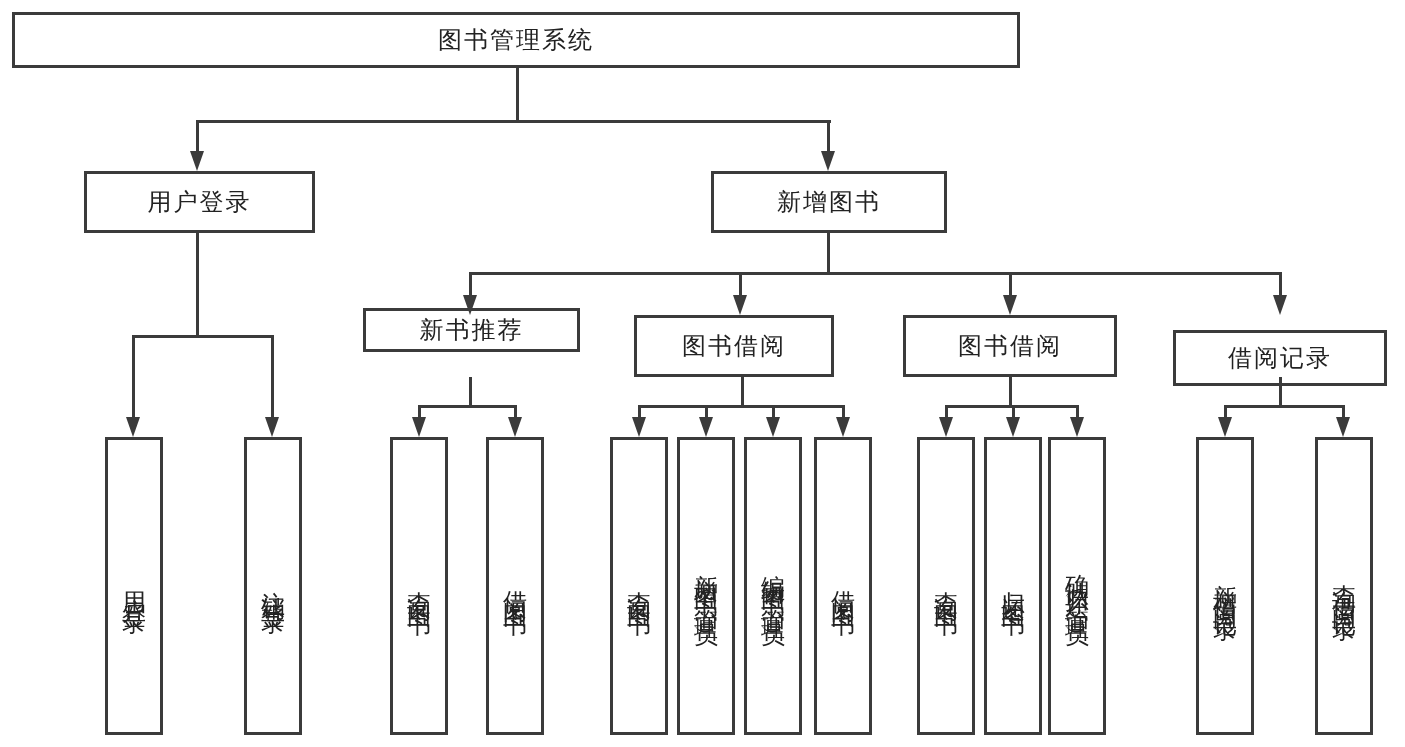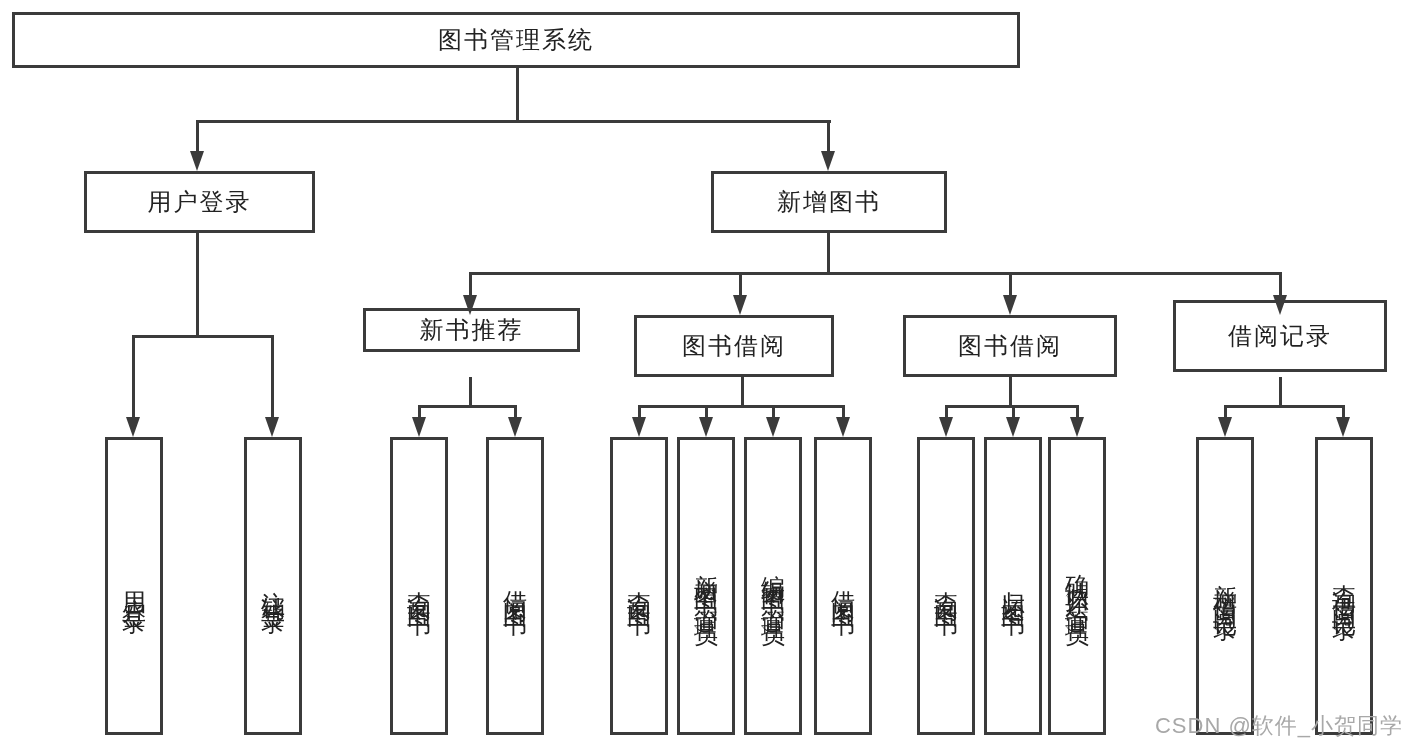--- a/index.html
+++ b/index.html
@@ -35,21 +35,21 @@
 <div class="canvas">
 
   <div class="box" style="left:12px;top:12px;width:1008px;height:56px;">图书管理系统</div>
 
   <div class="box" style="left:84px;top:171px;width:231px;height:62px;">用户登录</div>
   <div class="box" style="left:711px;top:171px;width:236px;height:62px;">新增图书</div>
 
   <div class="box" style="left:363px;top:308px;width:217px;height:44px;">新书推荐</div>
   <div class="box" style="left:634px;top:315px;width:200px;height:62px;">图书借阅</div>
   <div class="box" style="left:903px;top:315px;width:214px;height:62px;">图书借阅</div>
-  <div class="box" style="left:1173px;top:300px;width:214px;height:72px;">借阅记录</div>
+  <div class="box" style="left:1173px;top:330px;width:214px;height:56px;">借阅记录</div>
 
   <div class="box" style="left:105px;top:437px;width:58px;height:298px;">
     <span class="vtext">用户登录</span>
   </div>
   <div class="box" style="left:244px;top:437px;width:58px;height:298px;">
     <span class="vtext">注销登录</span>
   </div>
 
   <div class="box" style="left:390px;top:437px;width:58px;height:298px;">
     <span class="vtext">查询图书</span>
@@ -140,15 +140,14 @@
   <div class="vl" style="left:1076px;top:405px;height:14px;"></div>
   <div class="arrow" style="left:1070px;top:417px;"></div>
 
   <div class="vl" style="left:1279px;top:377px;height:31px;"></div>
   <div class="hl" style="left:1224px;top:405px;width:121px;"></div>
   <div class="vl" style="left:1224px;top:405px;height:14px;"></div>
   <div class="arrow" style="left:1218px;top:417px;"></div>
   <div class="vl" style="left:1342px;top:405px;height:14px;"></div>
   <div class="arrow" style="left:1336px;top:417px;"></div>
 
-  <div class="watermark">CSDN @软件_小贺同学</div>
 
 </div>
 
 </body></html>

